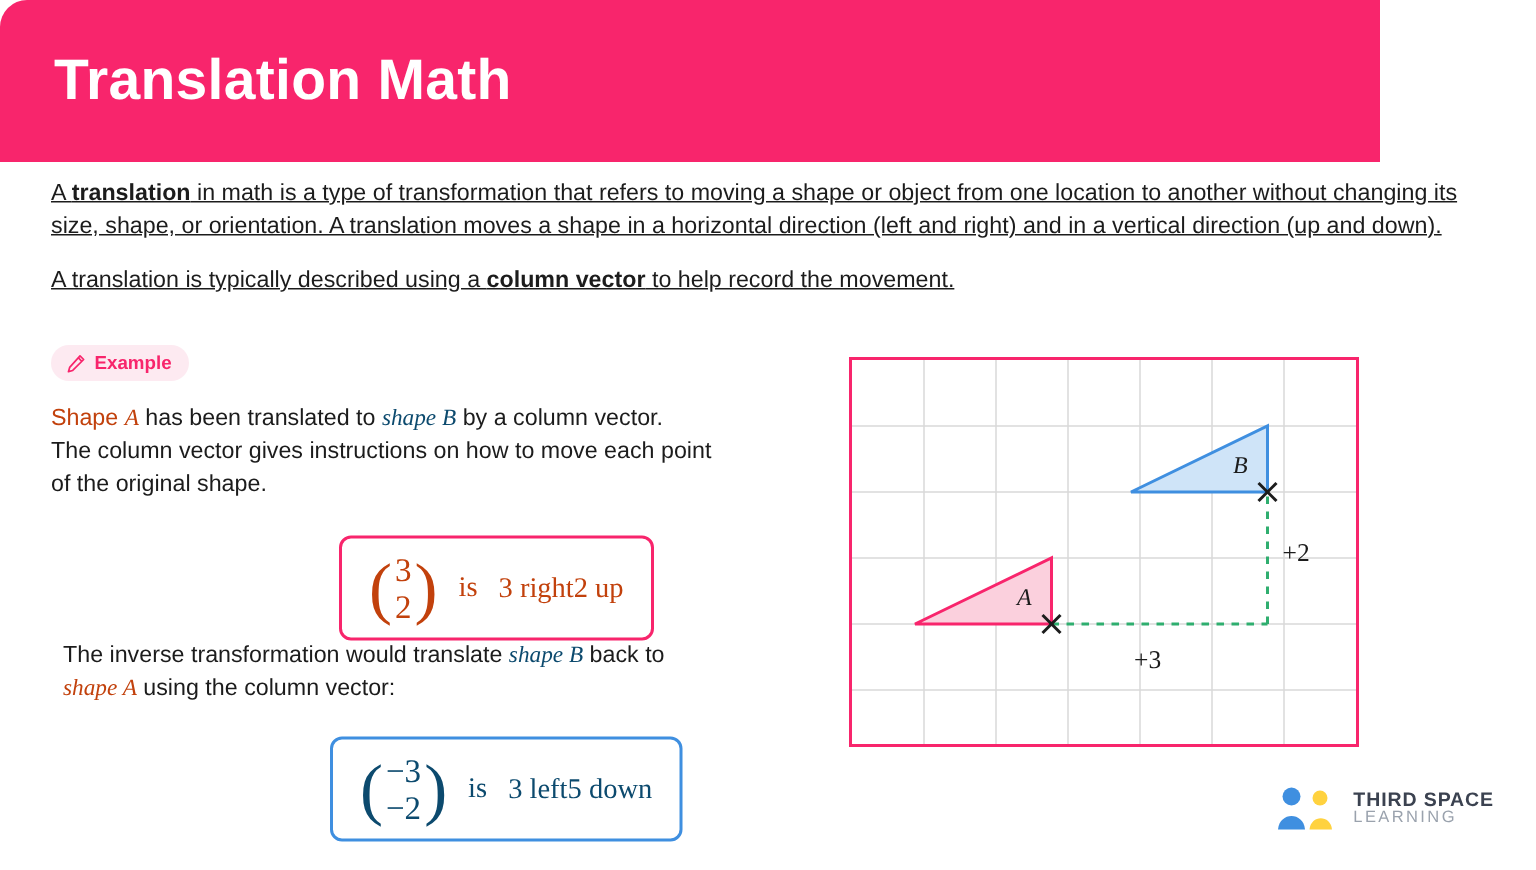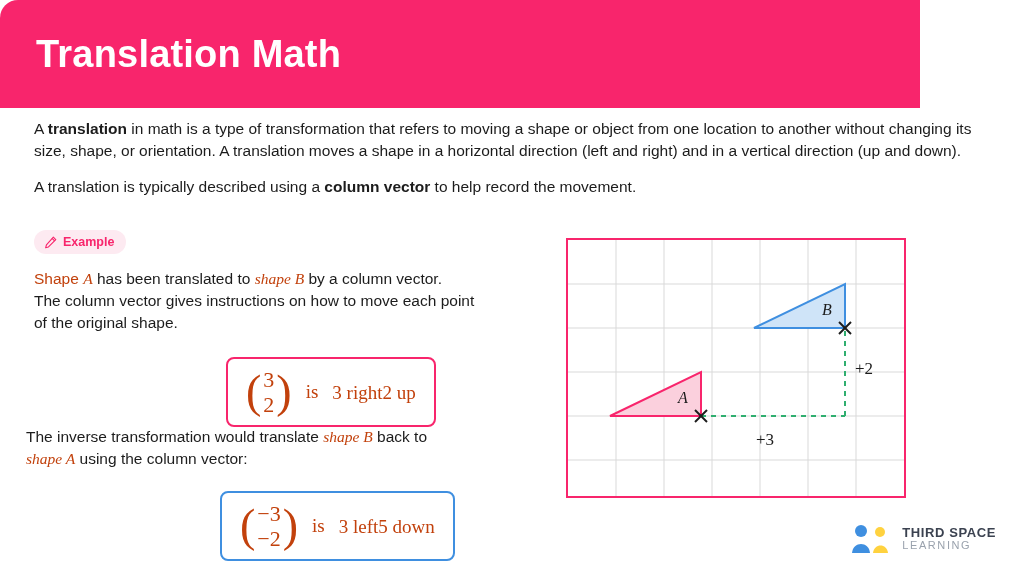--- a/index.html
+++ b/index.html
@@ -46,21 +46,21 @@
   }
   .intro {
     position: absolute;
     top: 10px;
     left: 34px;
     width: 962px;
     font-size: 15.5px;
     color: #1c1c1c;
     line-height: 22px;
   }
-  .intro p { margin: 0 0 14px 0; }
+  .intro p { margin: 0 0 14px 0; text-decoration: underline; }
   .intro b { font-weight: bold; }
 
   .example-badge {
     position: absolute;
     top: 122px;
     left: 34px;
     display: inline-flex;
     align-items: flex-end;
     gap: 6px;
     background: #fdeaf1;
@@ -78,21 +78,21 @@
     position: absolute;
     top: 160px;
     left: 34px;
     width: 520px;
     font-size: 15.5px;
     color: #1c1c1c;
     line-height: 22px;
   }
   .serif { font-family: "Liberation Serif", serif; font-style: italic; }
   .pink { color: #c2410c; }
-  .blue { color: #c2410c; }
+  .blue { color: #0c4a6e; }
 
   .vector-box {
     box-sizing: border-box;
     border: 2px solid #f8256c;
     border-radius: 8px;
     padding: 8px 18px;
     display: inline-flex;
     align-items: center;
     gap: 14px;
     font-family: "Liberation Serif", serif;
@@ -132,21 +132,21 @@
     left: 226px;
   }
   .box2 {
     position: absolute;
     top: 383px;
     left: 220px;
   }
   .para2 {
     position: absolute;
     top: 318px;
-    left: 26px;
+    left: 42px;
     width: 520px;
     font-size: 15.5px;
     color: #1c1c1c;
     line-height: 22px;
   }
 
   
   .figure {
     position: absolute;
     top: 130px;

